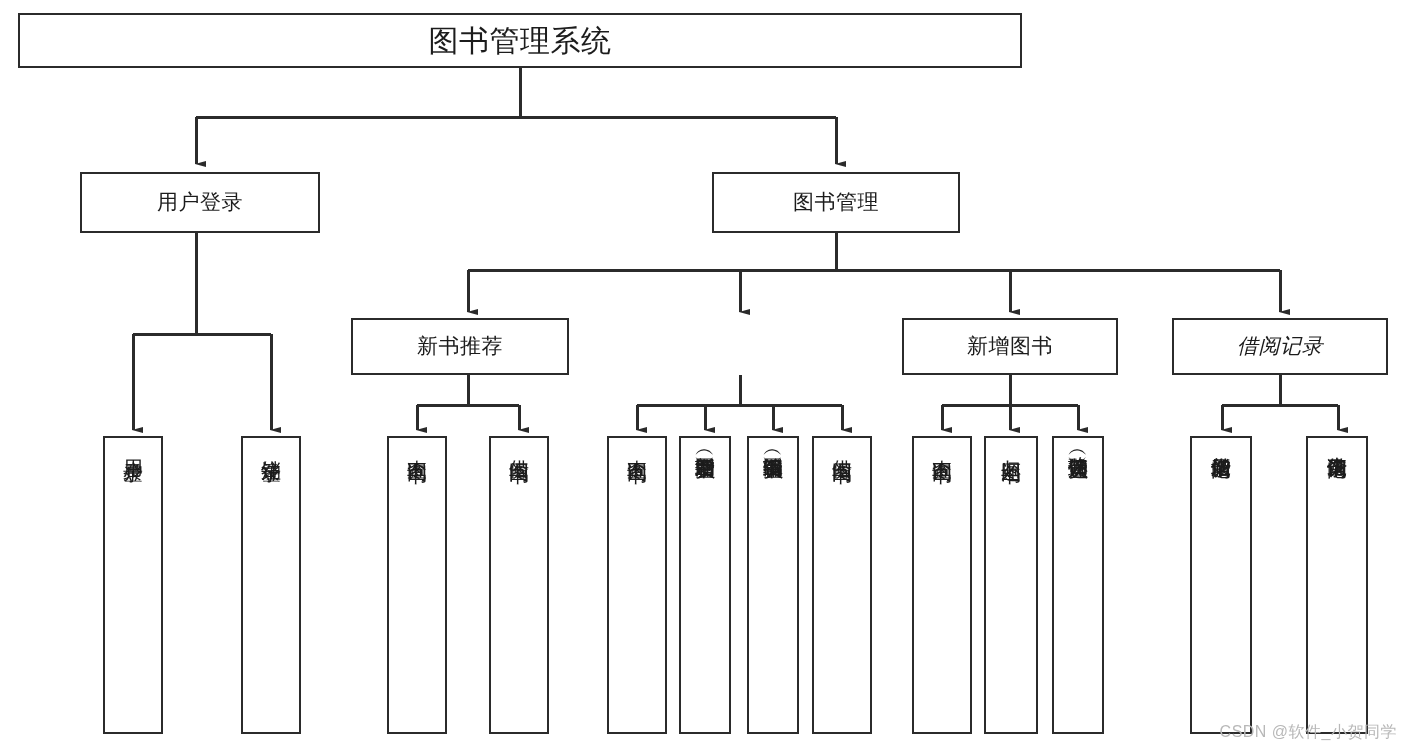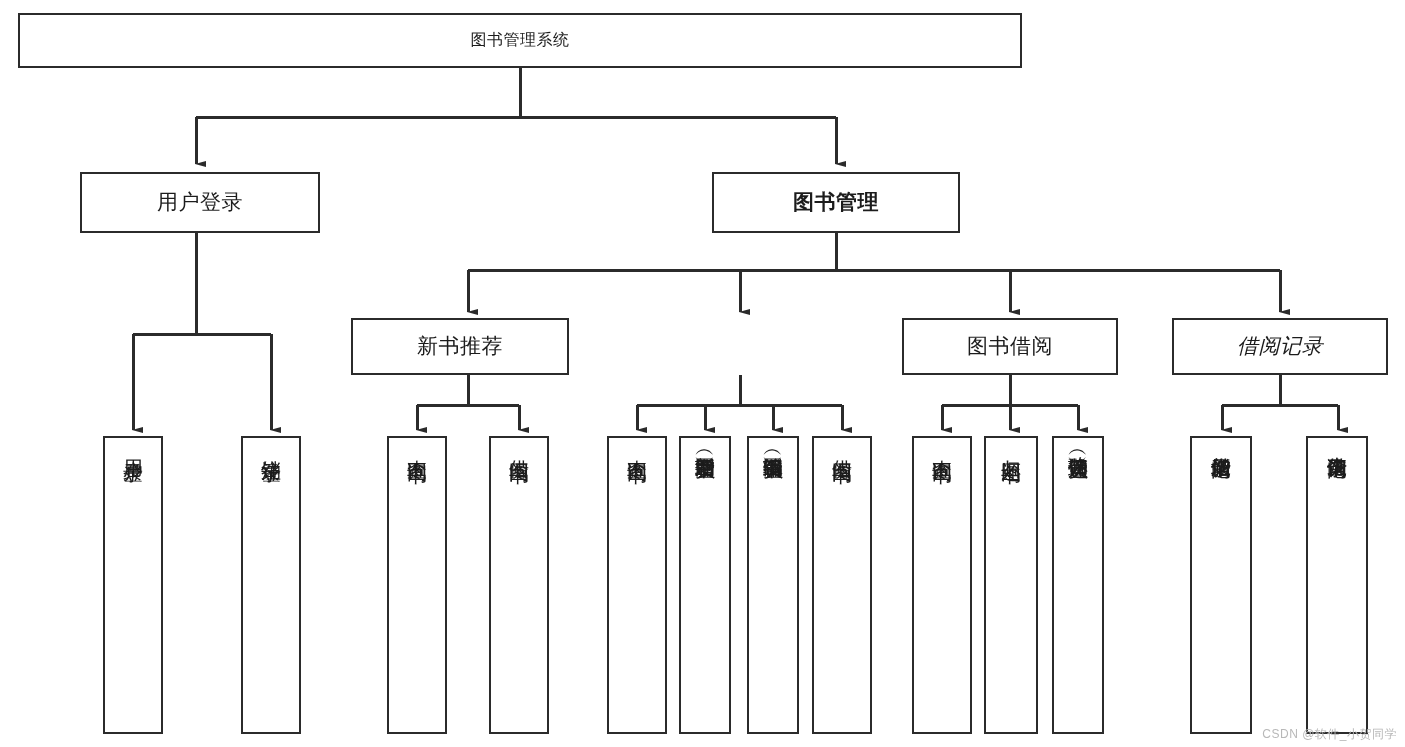--- a/index.html
+++ b/index.html
@@ -41,21 +41,21 @@
     text-align: center;
     line-height: 1.18;
     letter-spacing: 0.5px;
     white-space: nowrap;
   }
   
   .node.horiz .label {
     font-size: 21px;
   }
   .node.root .label {
-    font-size: 16px;
+    font-size: 30px;
   }
   
   .node.vert {
     align-items: flex-start;
     justify-content: center;
     padding-top: 6px;
   }
   .node.vert .label {
     writing-mode: vertical-rl;
     text-orientation: upright;
@@ -68,21 +68,21 @@
   .node.vert.tall {
     padding-top: 3px;
   }
   .node.vert.tall .label {
     letter-spacing: 0.5px;
   }
   #watermark {
     position: absolute;
     right: 8px;
     bottom: 4px;
-    font-size: 12px;
+    font-size: 16px;
     color: #b8b8b8;
     letter-spacing: 0.5px;
     white-space: nowrap;
   }
 </style>
 </head>
 <body>
 
 <div id="diagram">
 
@@ -138,31 +138,31 @@
   </svg>
 
   <div class="node horiz root" style="left:18px; top:13px; width:1004px; height:55px;">
     <span class="label">图书管理系统</span>
   </div>
 
   <div class="node horiz" style="left:80px; top:172px; width:240px; height:61px;">
     <span class="label">用户登录</span>
   </div>
 
-  <div class="node horiz" style="left:712px; top:172px; width:248px; height:61px;font-weight:bold;">
+  <div class="node horiz" style="left:712px; top:172px; width:248px; height:61px;">
     <span class="label">图书管理</span>
   </div>
 
   <div class="node horiz" style="left:351px; top:318px; width:218px; height:57px;">
     <span class="label">新书推荐</span>
   </div>
 
 
   <div class="node horiz" style="left:902px; top:318px; width:216px; height:57px;">
-    <span class="label">图书借阅</span>
+    <span class="label">新增图书</span>
   </div>
 
   <div class="node horiz" style="left:1172px; top:318px; width:216px; height:57px;font-style:italic;">
     <span class="label">借阅记录</span>
   </div>
 
   <div class="node vert" style="left:103px; top:436px; width:60px; height:298px;">
     <span class="label">用户登录</span>
   </div>
 

